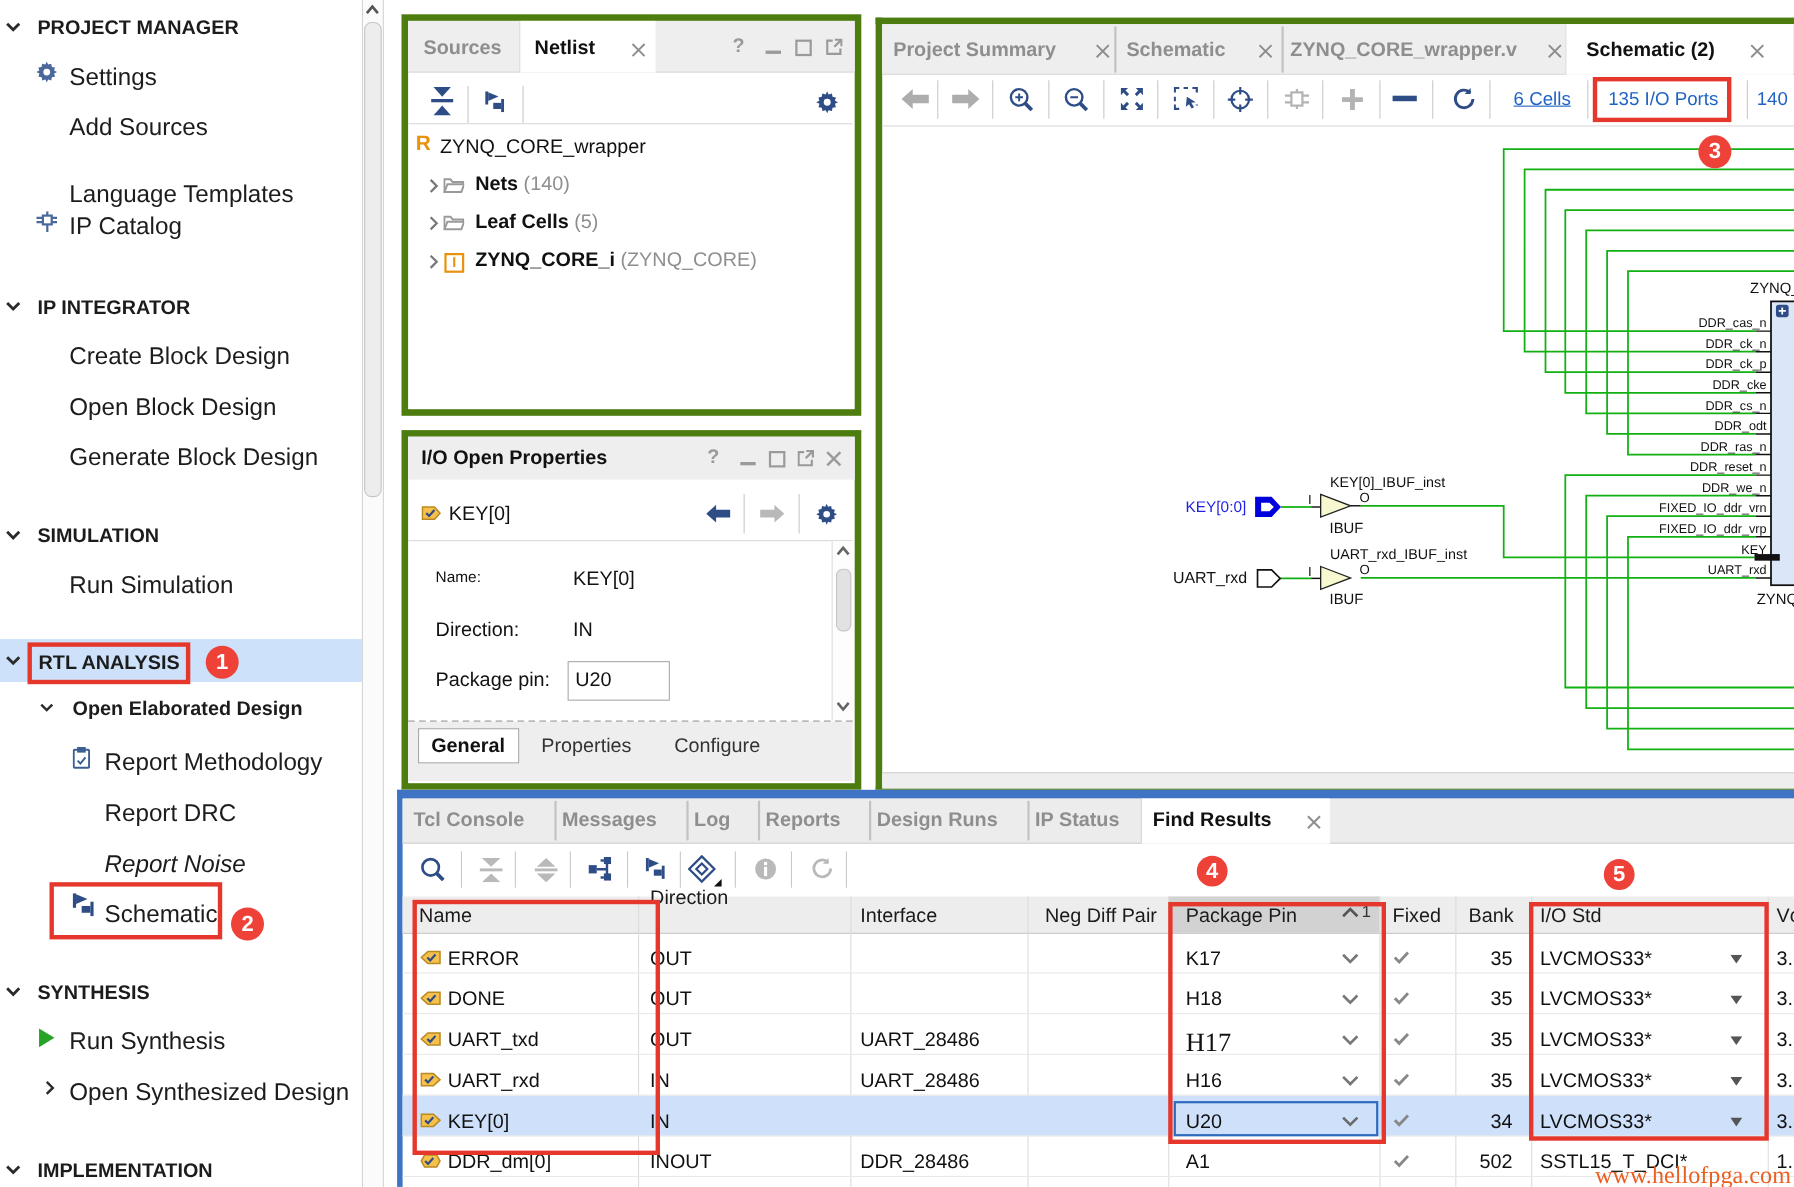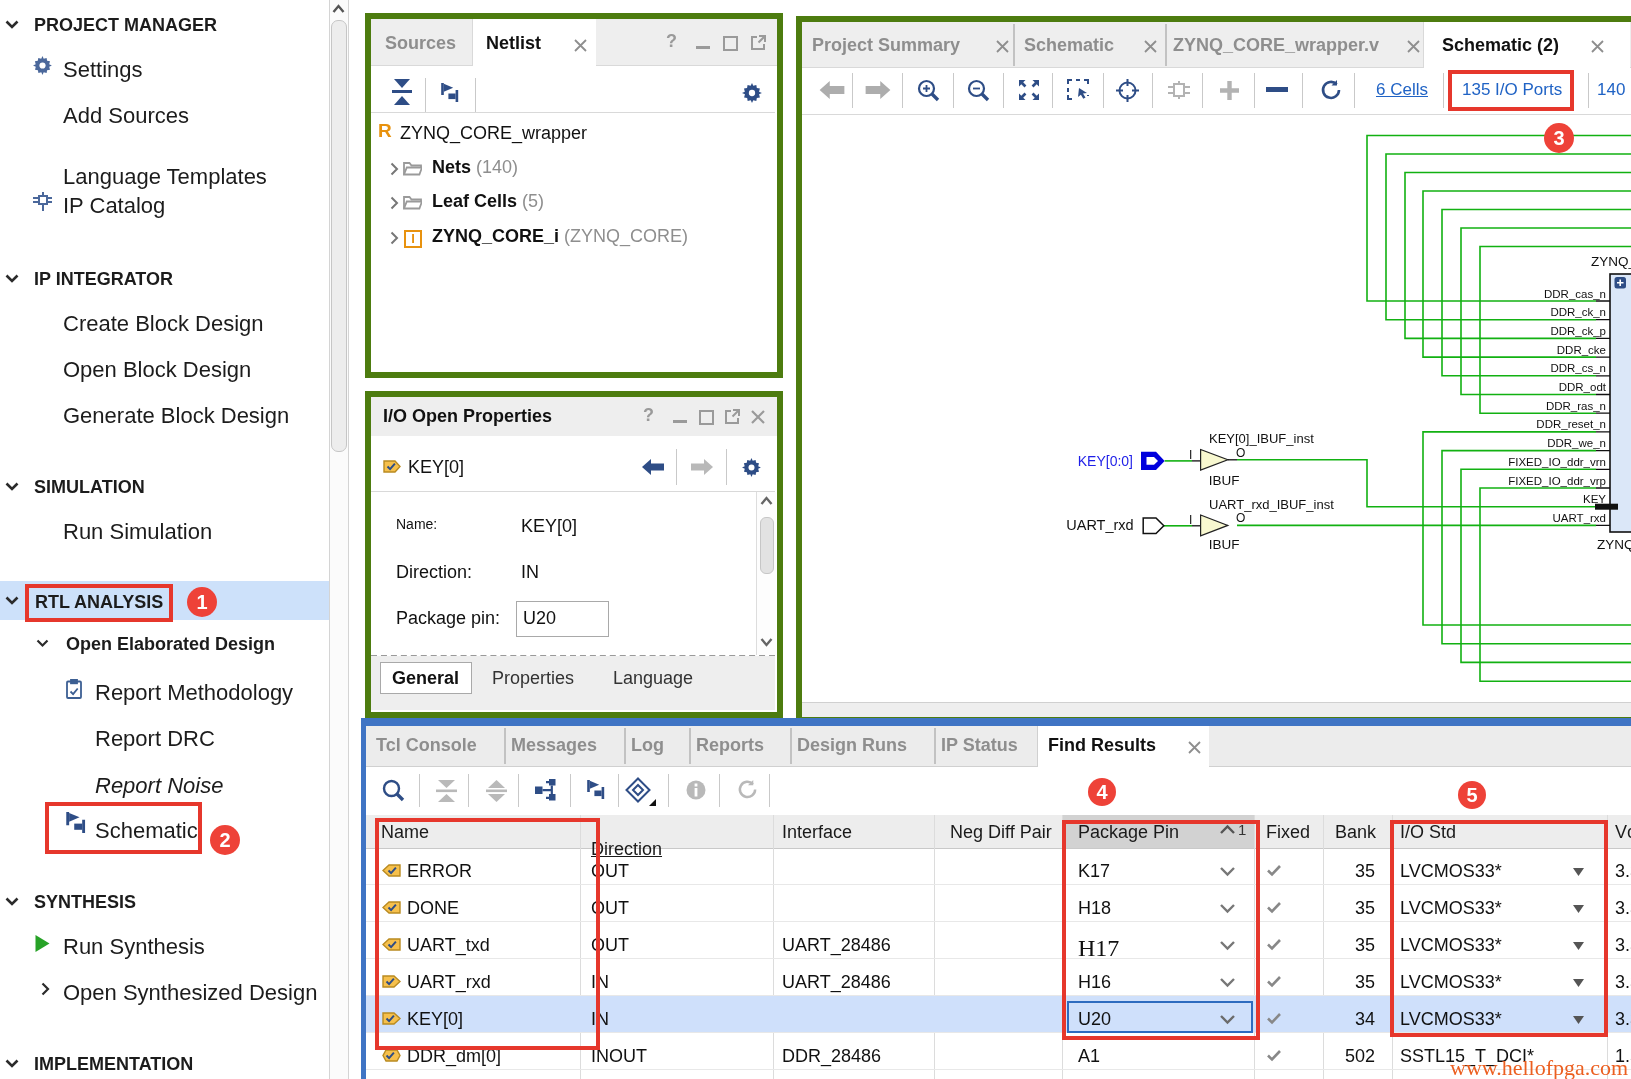--- a/index.html
+++ b/index.html
@@ -241,21 +241,21 @@
   <svg class="abs" style="left:389px;top:240px;" width="13" height="10" viewBox="0 0 13 10">
       <path d="M1.5 2 L6.5 8 L11.5 2" fill="none" stroke="#666" stroke-width="2.4"></path>
     </svg>
   <div class="abs" style="left:389px;top:120px;width:12px;height:55px;background:#e2e2e2;border:1px solid #c6c6c6;border-radius:6px;"></div>
 
   <div class="abs" style="left:0;top:258px;width:404px;height:0;border-top:2px dashed #9a9a9a;"></div>
   <div class="abs" style="left:0;top:259px;width:404px;height:54px;background:#eeeeee;"></div>
   <div class="abs" style="left:9px;top:265px;width:90px;height:30px;background:#fff;border:1px solid #a9a9a9;"></div>
   <div class="abs" style="left:21px;top:271px;font-size:18px;font-weight:bold;color:#111;">General</div>
   <div class="abs" style="left:121px;top:271px;font-size:18px;color:#333;">Properties</div>
-  <div class="abs" style="left:242px;top:271px;font-size:18px;color:#333;">Language</div>
+  <div class="abs" style="left:242px;top:271px;font-size:18px;color:#333;">Configure</div>
 </div>
 
 <div id="schpanel" class="panel" style="left:796px;top:16px;width:834px;height:694px;border-right:none;">
   <div class="phead" style="height:45px;border-bottom:1px solid #d9d9d9;"></div>
   <div class="gtab abs nw" style="left:10px;top:13px;font-size:18px;">Project Summary</div>
   <svg class="abs" style="left:194px;top:18px;" width="13" height="13" viewBox="0 0 13 13">
       <path d="M1 1l11 11M12 1L1 12" stroke="#8e8e8e" stroke-width="1.8"></path>
     </svg>
   <div class="abs" style="left:211px;top:2px;width:2px;height:42px;background:#c2c2c2;"></div>
   <div class="gtab abs nw" style="left:222px;top:13px;font-size:18px;">Schematic</div>
@@ -500,21 +500,21 @@
   <div class="sep" style="left:358px;top:56px;height:33px;"></div>
   <svg class="abs" style="left:376px;top:61px;" width="21" height="21" viewBox="0 0 22 22">
       <path d="M19 11a8 8 0 1 1-2.3-5.7" fill="none" stroke="#b9b9b9" stroke-width="2.6"></path>
       <path d="M17 1v5.5h-5.5z" fill="#b9b9b9"></path>
     </svg>
   <div class="sep" style="left:408px;top:56px;height:33px;"></div>
 
   <div class="abs" style="left:5px;top:97px;width:1265px;height:33px;background:#ededed;border-bottom:1px solid #c9c9c9;"></div>
   <div class="abs" style="left:701px;top:97px;width:192px;height:33px;background:#d2d2d2;"></div>
   <div class="abs" style="left:20px;top:104px;font-size:18px;color:#1a1a1a;">Name</div>
-  <div class="abs" style="left:230px;top:121px;font-size:18px;color:#1a1a1a;text-decoration:underline;">Direction</div>
+  <div class="abs" style="left:230px;top:88px;font-size:18px;color:#1a1a1a;">Direction</div>
   <div class="abs" style="left:421px;top:104px;font-size:18px;color:#1a1a1a;">Interface</div>
   <div class="abs" style="left:589px;top:104px;font-size:18px;color:#1a1a1a;">Neg Diff Pair</div>
   <div class="abs" style="left:717px;top:104px;font-size:18px;color:#1a1a1a;">Package Pin</div>
   <svg class="abs" style="left:858px;top:106px;" width="17" height="11" viewBox="0 0 17 11">
       <path d="M2 9L8.5 2.5 15 9" fill="none" stroke="#555" stroke-width="2.4"></path>
     </svg>
   <div class="abs" style="left:877px;top:103px;font-size:15px;color:#333;">1</div>
   <div class="abs" style="left:905px;top:104px;font-size:18px;color:#1a1a1a;">Fixed</div>
   <div class="abs" style="left:974px;top:104px;font-size:18px;color:#1a1a1a;">Bank</div>
   <div class="abs" style="left:1039px;top:104px;font-size:18px;color:#1a1a1a;">I/O Std</div>

